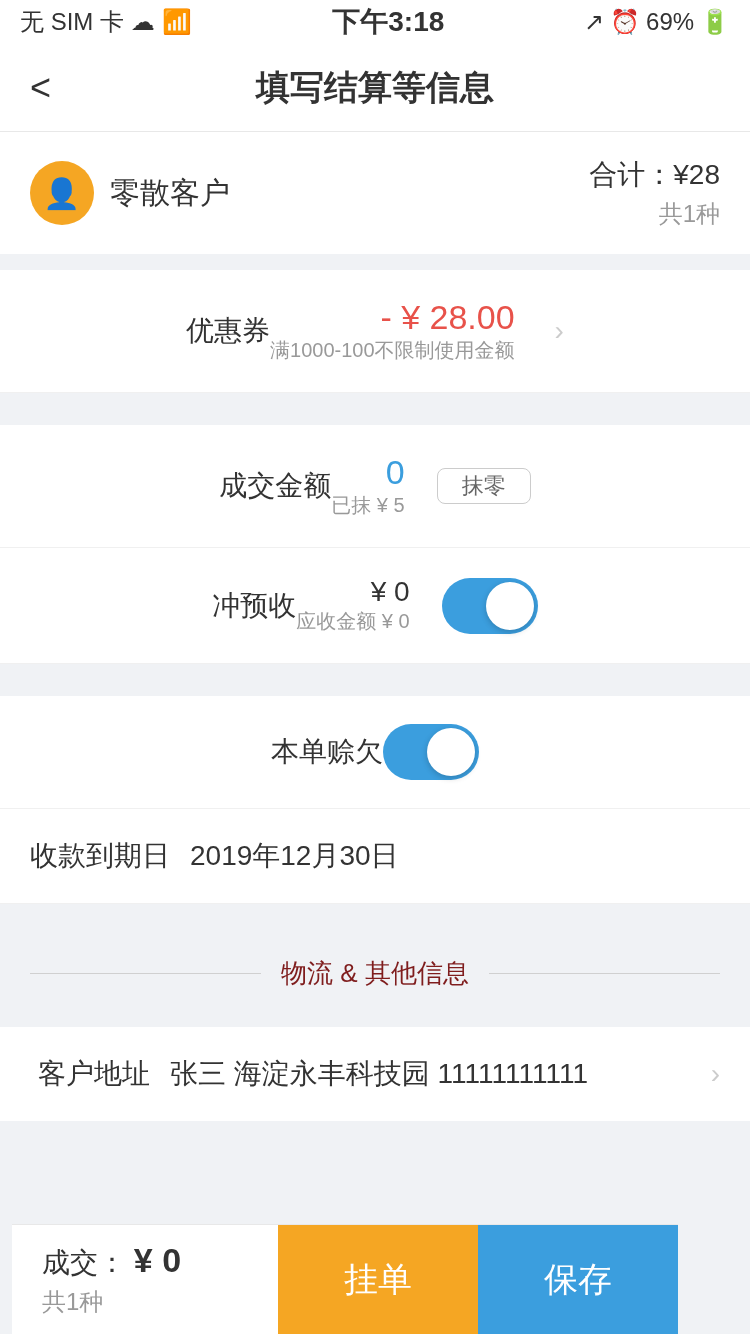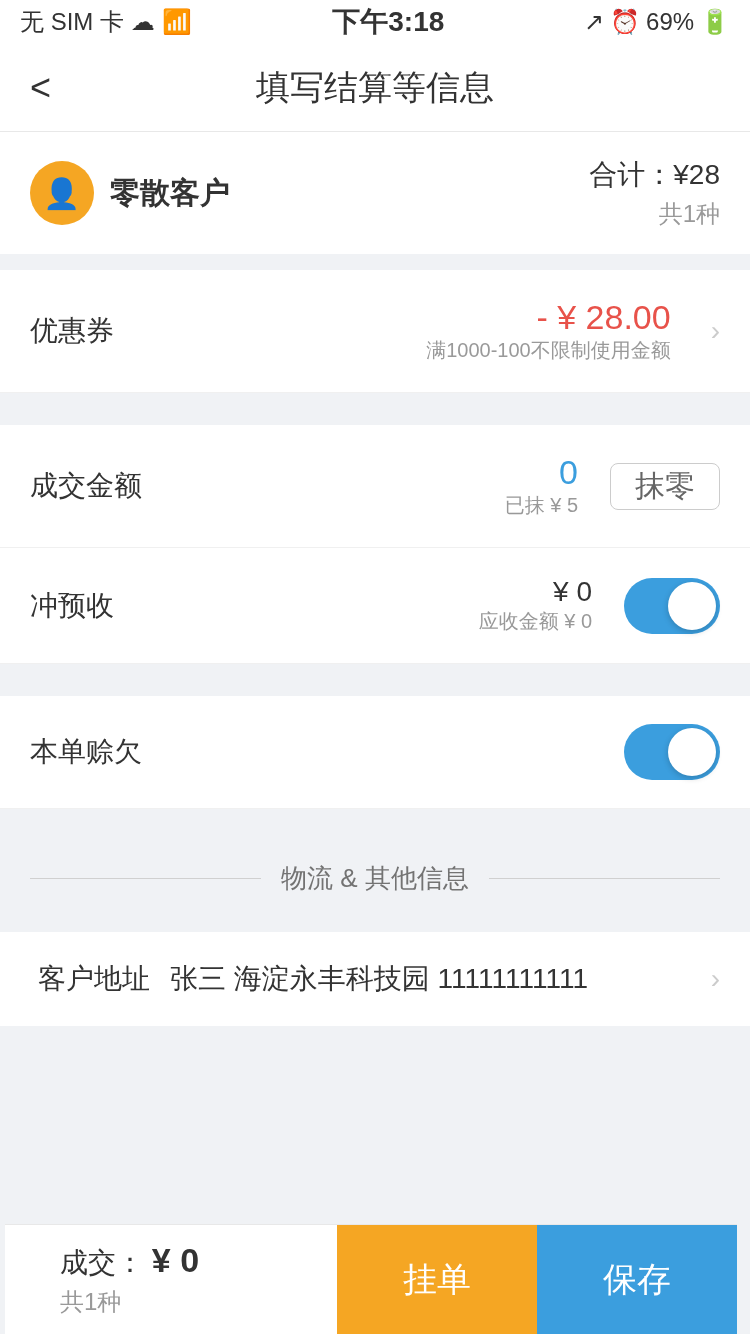--- a/index.html
+++ b/index.html
@@ -44,21 +44,21 @@
     .nav-back {
       font-size: 36px;
       color: #333;
       cursor: pointer;
     }
     .nav-title {
       position: absolute;
       left: 50%;
       transform: translateX(-50%);
       font-size: 34px;
-      font-weight: 400;
+      font-weight: 700;
       color: #333;
     }
 
     
     .content {
       padding-bottom: 120px;
     }
 
     
     .card {
@@ -80,50 +80,50 @@
       width: 64px;
       height: 64px;
       border-radius: 50%;
       background: #f5a623;
       display: flex;
       align-items: center;
       justify-content: center;
       color: #fff;
       font-size: 30px;
     }
-    .customer-name { font-size: 30px; color: #333; font-weight: 700; }
+    .customer-name { font-size: 30px; color: #333; font-weight: 400; }
     .customer-right { text-align: right; }
     .customer-count { font-size: 24px; color: #999; margin-top: 4px; }
 
     
     .section-row {
       background: #fff;
       padding: 28px 30px;
       display: flex;
       align-items: center;
-      justify-content: space-between;
+      justify-content: center;
       border-bottom: 1px solid #f0f0f0;
     }
     .row-label { font-size: 28px; color: #333; }
     .row-right { text-align: right; display: flex; align-items: center; gap: 32px; }
     .row-value { font-size: 28px; color: #333; }
     .row-value-red { font-size: 34px; color: #e8524a; font-weight: 500; }
     .row-value-blue { font-size: 34px; color: #3b9ede; font-weight: 500; }
     .row-value-gray { font-size: 20px; color: #999; }
     .chevron { font-size: 28px; color: #ccc; margin-left: 8px; }
 
     
     .row-right-col { text-align: right; }
 
     
     .round-zero-btn {
       border: 1px solid #ccc;
       border-radius: 8px;
       padding: 2px 24px;
-      font-size: 30px;
+      font-size: 22px;
       color: #666;
       background: #fff;
       cursor: pointer;
     }
 
     
     .toggle {
       width: 96px;
       height: 56px;
       border-radius: 28px;
@@ -155,21 +155,21 @@
       justify-content: center;
       gap: 20px;
     }
     .divider-line {
       flex: 1;
       height: 1px;
       background: #d0d0d0;
     }
     .divider-text {
       font-size: 26px;
-      color: #737373;
+      color: #7f1d1d;
     }
 
     
     .due-date-row {
       background: #fff;
       padding: 28px 30px;
       display: flex;
       align-items: center;
       gap: 20px;
       border-bottom: 1px solid #f0f0f0;
@@ -186,28 +186,27 @@
       justify-content: space-between;
       margin-left: 8px;
     }
     .address-label { font-size: 28px; color: #333; flex-shrink: 0; margin-right: 20px; }
     .address-value { font-size: 28px; color: #333; flex: 1; }
 
     
     .bottom-bar {
       position: fixed;
       bottom: 0;
-      left: 5px;
-      width: 732px;
+      left: 12px;
+      width: 666px;
       height: 110px;
       background: #fff;
       display: flex;
       align-items: center;
       border-top: 1px solid #e8e8e8;
-      padding-left: 25px;
     }
     .bottom-info {
       flex: 1;
       padding: 0 30px;
     }
     .bottom-info-amount { font-size: 34px; color: #333; font-weight: 600; display: inline; }
     .bottom-info-count { font-size: 24px; color: #999; margin-top: 4px; }
     .bottom-btn {
       width: 200px;
       height: 110px;
@@ -309,20 +308,24 @@
   <div class="card">
     <div class="section-row">
       <span class="row-label">本单赊欠</span>
       <div class="row-right">
         <div class="toggle">
           <div class="toggle-knob"></div>
         </div>
       </div>
     </div>
 
+    <div class="due-date-row">
+      <span class="due-date-label">收款到期日</span>
+      <span class="due-date-value">2019年12月30日</span>
+    </div>
   </div>
 
   <div class="spacer"></div>
 
   <div class="section-divider">
     <div class="section-divider-inner">
       <div class="divider-line"></div>
       <span class="divider-text">物流 &amp; 其他信息</span>
       <div class="divider-line"></div>
     </div>

